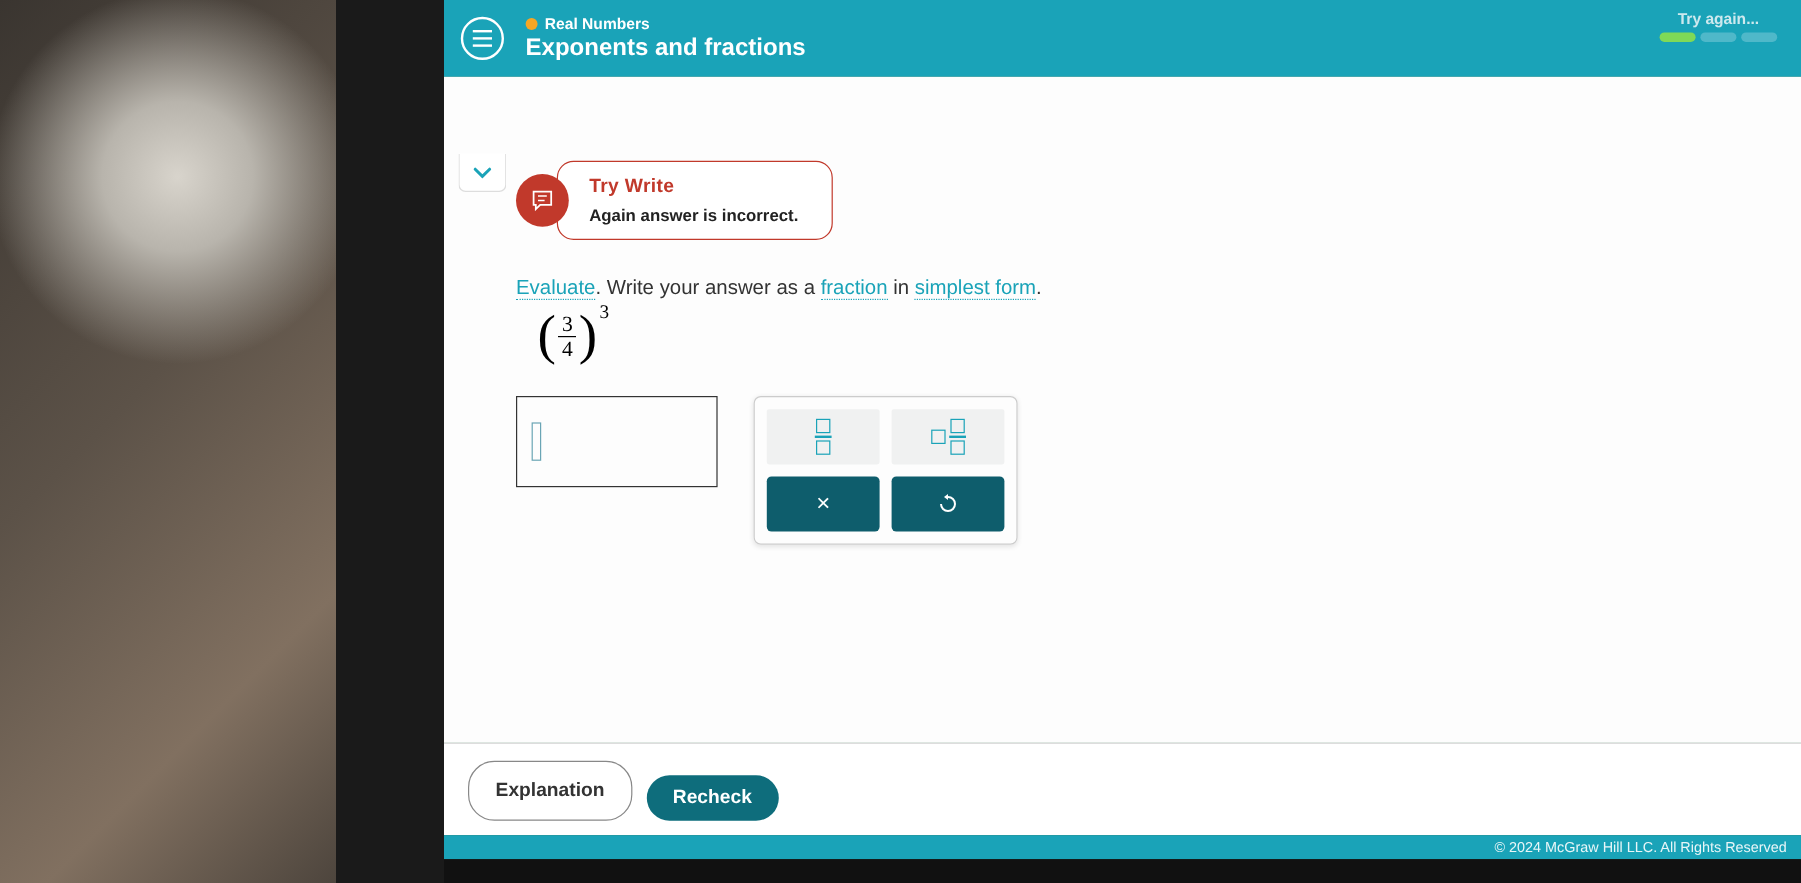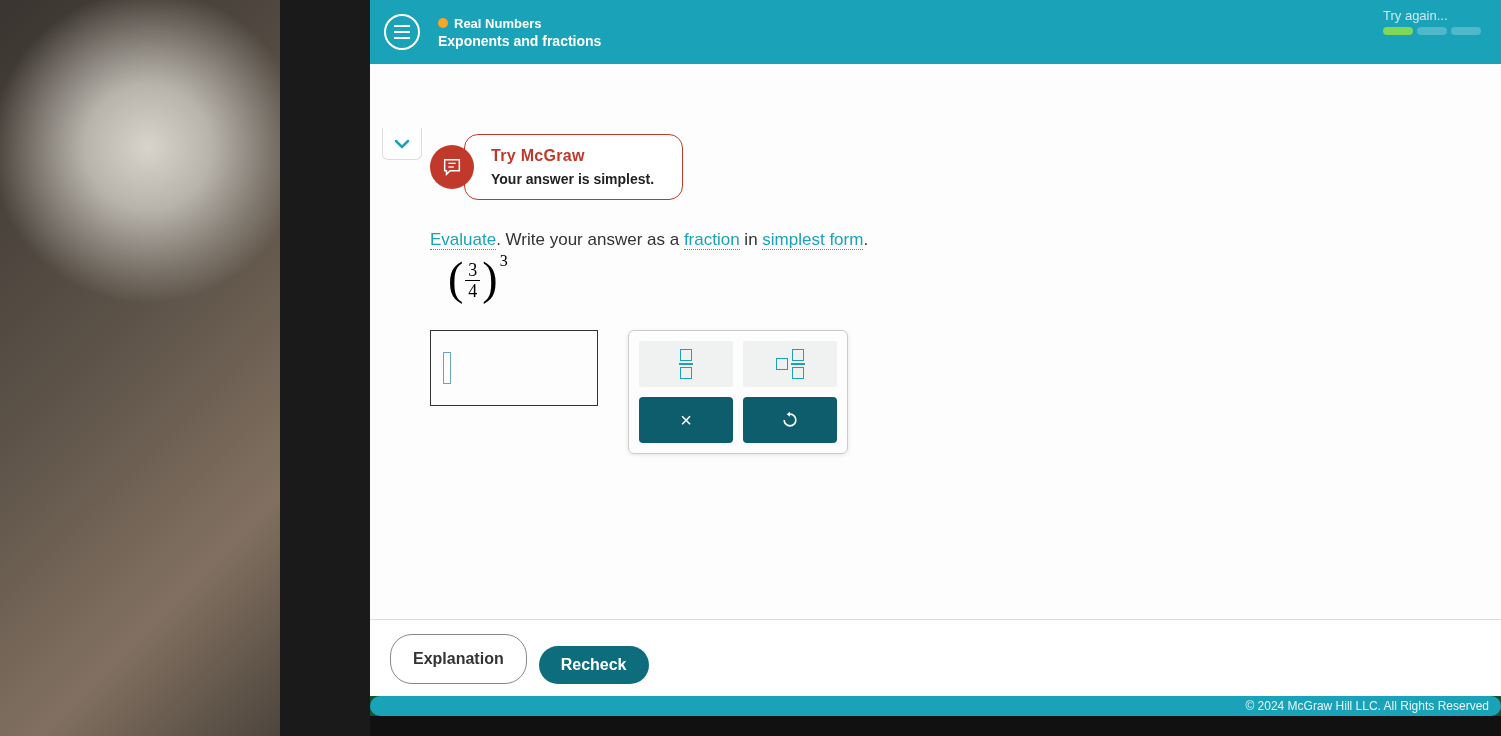--- a/index.html
+++ b/index.html
@@ -58,24 +58,24 @@
     justify-content: center;
     align-items: center;
     gap: 4px;
     margin-right: 18px;
     cursor: pointer;
   }
   .hamburger span { display:block; width:16px; height:2px; background:#fff; }
   .header-titles { display:flex; flex-direction:column; }
   .header-category { font-size: 13px; font-weight: 600; display:flex; align-items:center; gap:6px;}
   .cat-dot { width:10px; height:10px; border-radius:50%; background:#f5a623; display:inline-block;}
-  .header-topic { font-size: 14px; font-weight: 600; margin-top:2px; }
+  .header-topic { font-size: 20px; font-weight: 600; margin-top:2px; }
   .header-status {
     position:absolute; right:20px; top:8px;
-    color:#cde9ee; font-size:13px; text-align:left;
+    color:#cde9ee; font-size:13px; text-align:center;font-weight:bold;
   }
   .progress-bar {
     display:flex; gap:4px; margin-top:4px; justify-content:flex-end;
   }
   .progress-seg {
     width:30px; height:8px; border-radius:4px; background:#4fb8c9;
   }
   .progress-seg.done { background:#7fd957; }
   .dropdown-tab {
     position:absolute;
@@ -201,21 +201,20 @@
     background:#0e6d7c;
     color:#fff;
     margin-top:12px;
   }
   .copyright {
     background:#1aa3b8;
     color:#e8f6f8;
     font-size:12px;
     text-align:right;
     padding:3px 12px;
-    border-radius:10px;
   }
   .taskbar {
     position:absolute;
     left:370px; right:0; bottom:0;
     height:20px;
     background:#111;
   }
 </style>
 </head>
 <body>
@@ -258,22 +257,22 @@
 
     <div class="feedback-bubble">
       <div class="feedback-icon">
         <svg width="22" height="22" viewBox="0 0 24 24" fill="none">
           <path d="M4 4h16v12H10l-4 4v-4H4z" stroke="#fff" stroke-width="1.6"></path>
           <line x1="8" y1="8" x2="16" y2="8" stroke="#fff" stroke-width="1.4"></line>
           <line x1="8" y1="12" x2="14" y2="12" stroke="#fff" stroke-width="1.4"></line>
         </svg>
       </div>
       <div class="feedback-box">
-        <div class="feedback-title">Try McGraw</div>
-        <div class="feedback-msg">Your answer is simplest.</div>
+        <div class="feedback-title">Try Write</div>
+        <div class="feedback-msg">Again answer is incorrect.</div>
       </div>
     </div>
 
     <div class="question">
       <span class="term">Evaluate</span><span>. Write your answer as a </span><span class="term">fraction</span><span> in </span><span class="term">simplest form</span><span>.</span>
     </div>
 
     <div class="expression">
       <span class="paren">(</span>
       <span class="frac">

